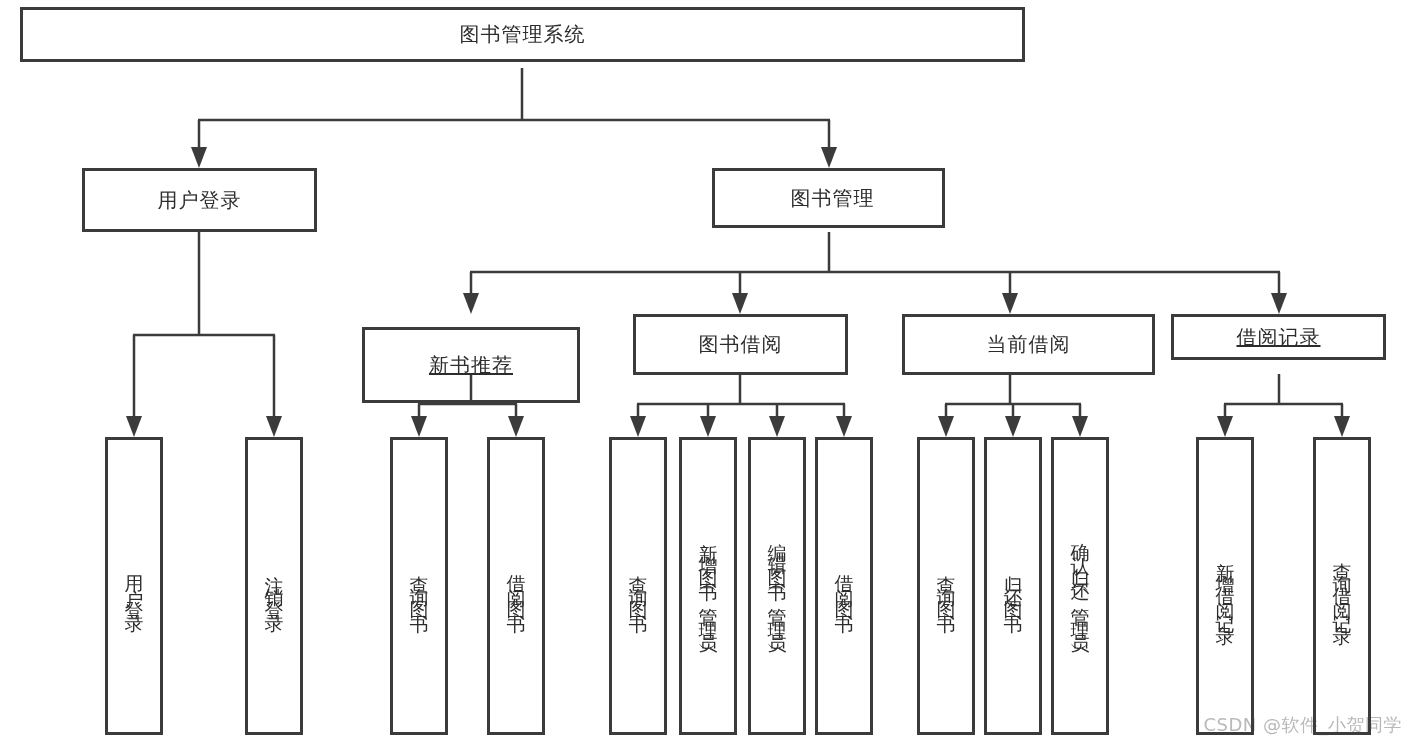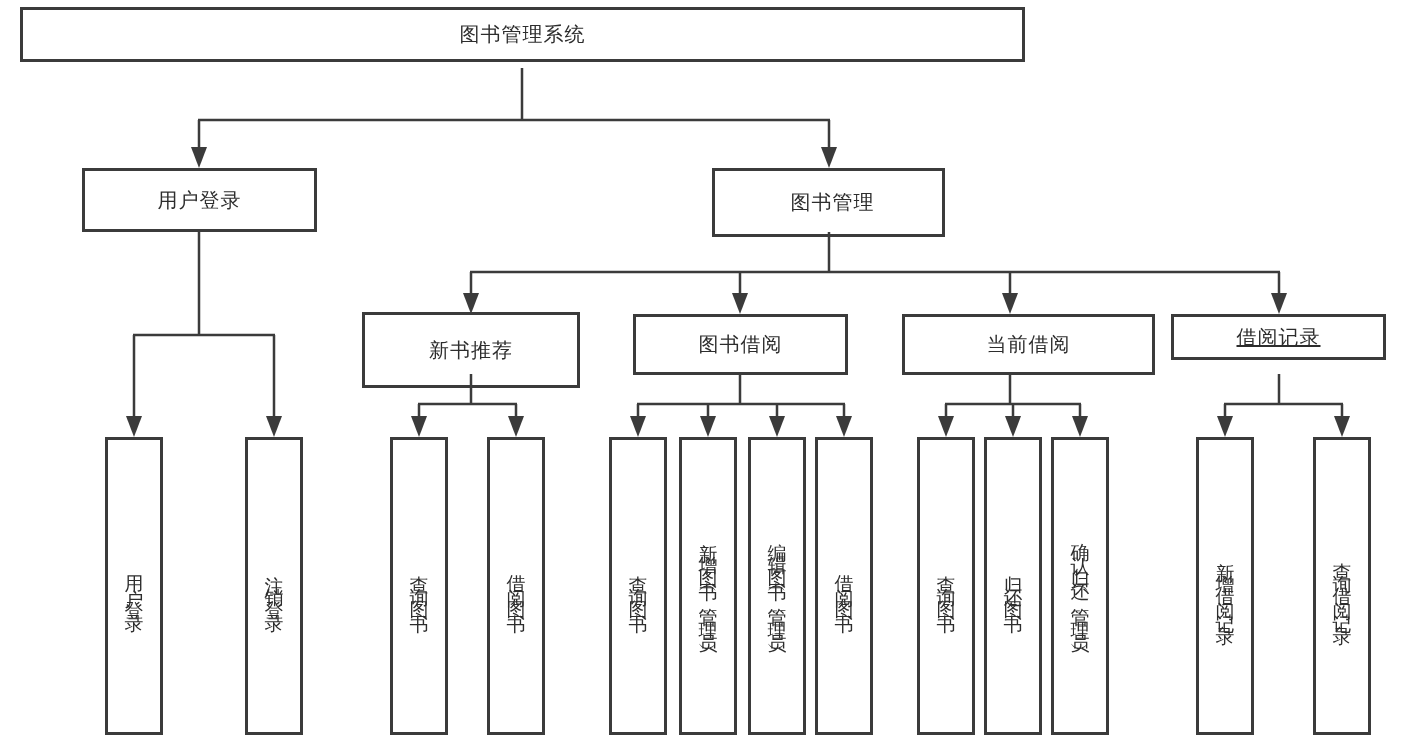--- a/index.html
+++ b/index.html
@@ -104,33 +104,34 @@
       <polygon points="769,416 785,416 777,437"></polygon>
       <polygon points="836,416 852,416 844,437"></polygon>
       <polygon points="938,416 954,416 946,437"></polygon>
       <polygon points="1005,416 1021,416 1013,437"></polygon>
       <polygon points="1072,416 1088,416 1080,437"></polygon>
       <polygon points="1217,416 1233,416 1225,437"></polygon>
       <polygon points="1334,416 1350,416 1342,437"></polygon>
     </g>
   </svg>
 
+  <div class="watermark">CSDN @软件_小贺同学</div>
 
   <div class="box" style="left:20px; top:7px; width:1005px; height:55px;">
     <span class="hlabel">图书管理系统</span>
   </div>
 
   <div class="box" style="left:82px; top:168px; width:235px; height:64px;">
     <span class="hlabel">用户登录</span>
   </div>
-  <div class="box" style="left:712px; top:168px; width:233px; height:69px;padding-left:8px;">
+  <div class="box" style="left:712px; top:168px; width:233px; height:60px;padding-left:8px;">
     <span class="hlabel">图书管理</span>
   </div>
 
-  <div class="box" style="left:362px; top:312px; width:218px; height:76px;">
+  <div class="box" style="left:362px; top:327px; width:218px; height:76px;text-decoration:underline;">
     <span class="hlabel">新书推荐</span>
   </div>
   <div class="box" style="left:633px; top:314px; width:215px; height:61px;">
     <span class="hlabel">图书借阅</span>
   </div>
   <div class="box" style="left:902px; top:314px; width:253px; height:61px;">
     <span class="hlabel">当前借阅</span>
   </div>
   <div class="box" style="left:1171px; top:314px; width:215px; height:46px;text-decoration:underline;">
     <span class="hlabel">借阅记录</span>

